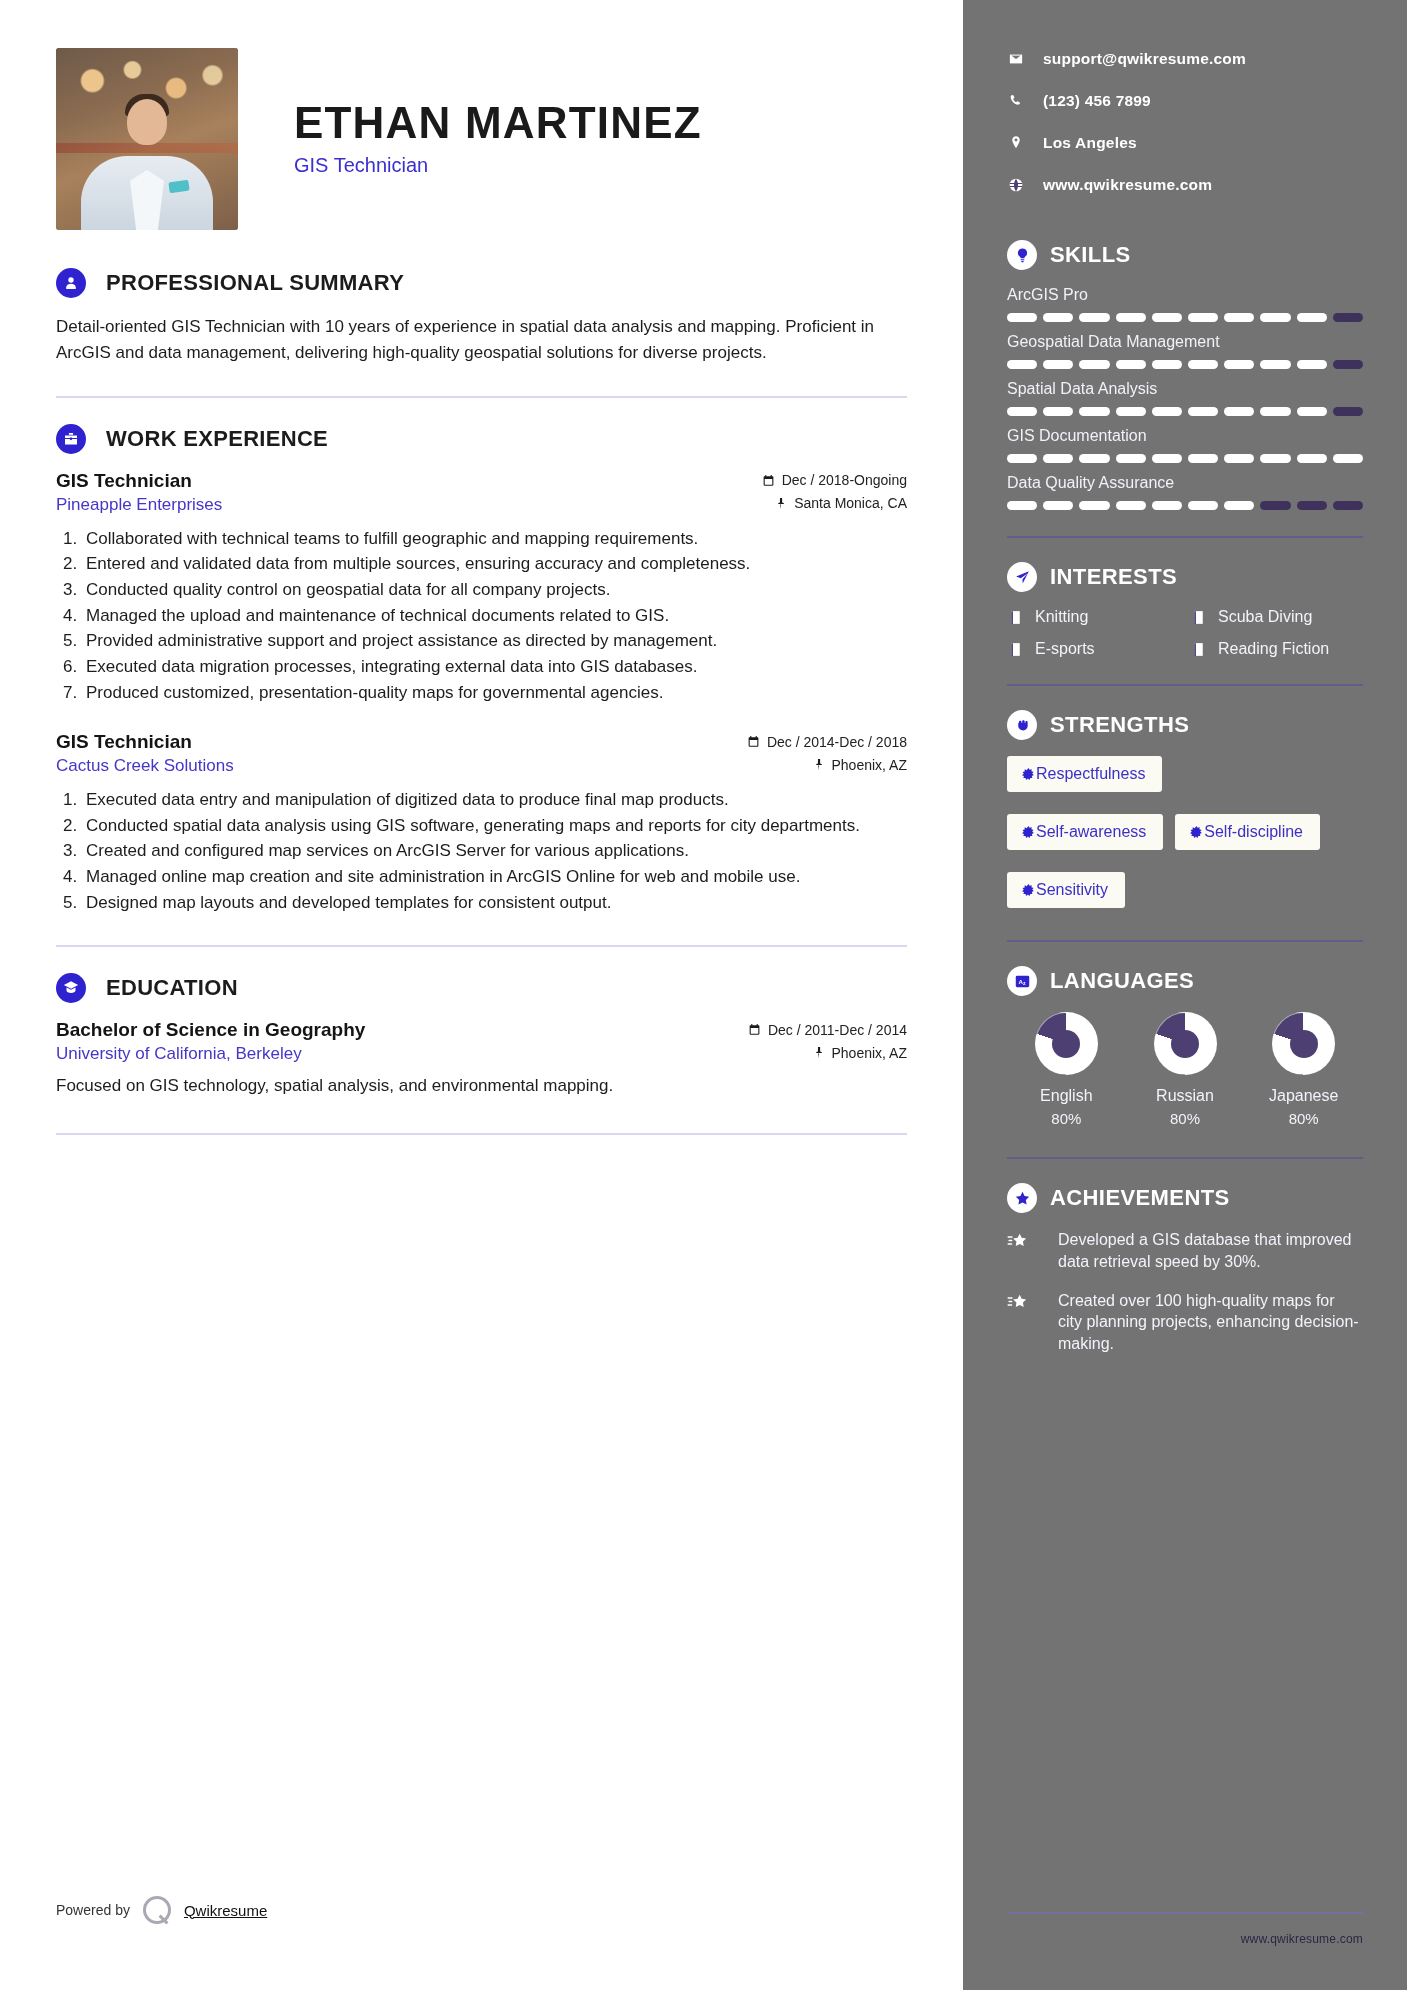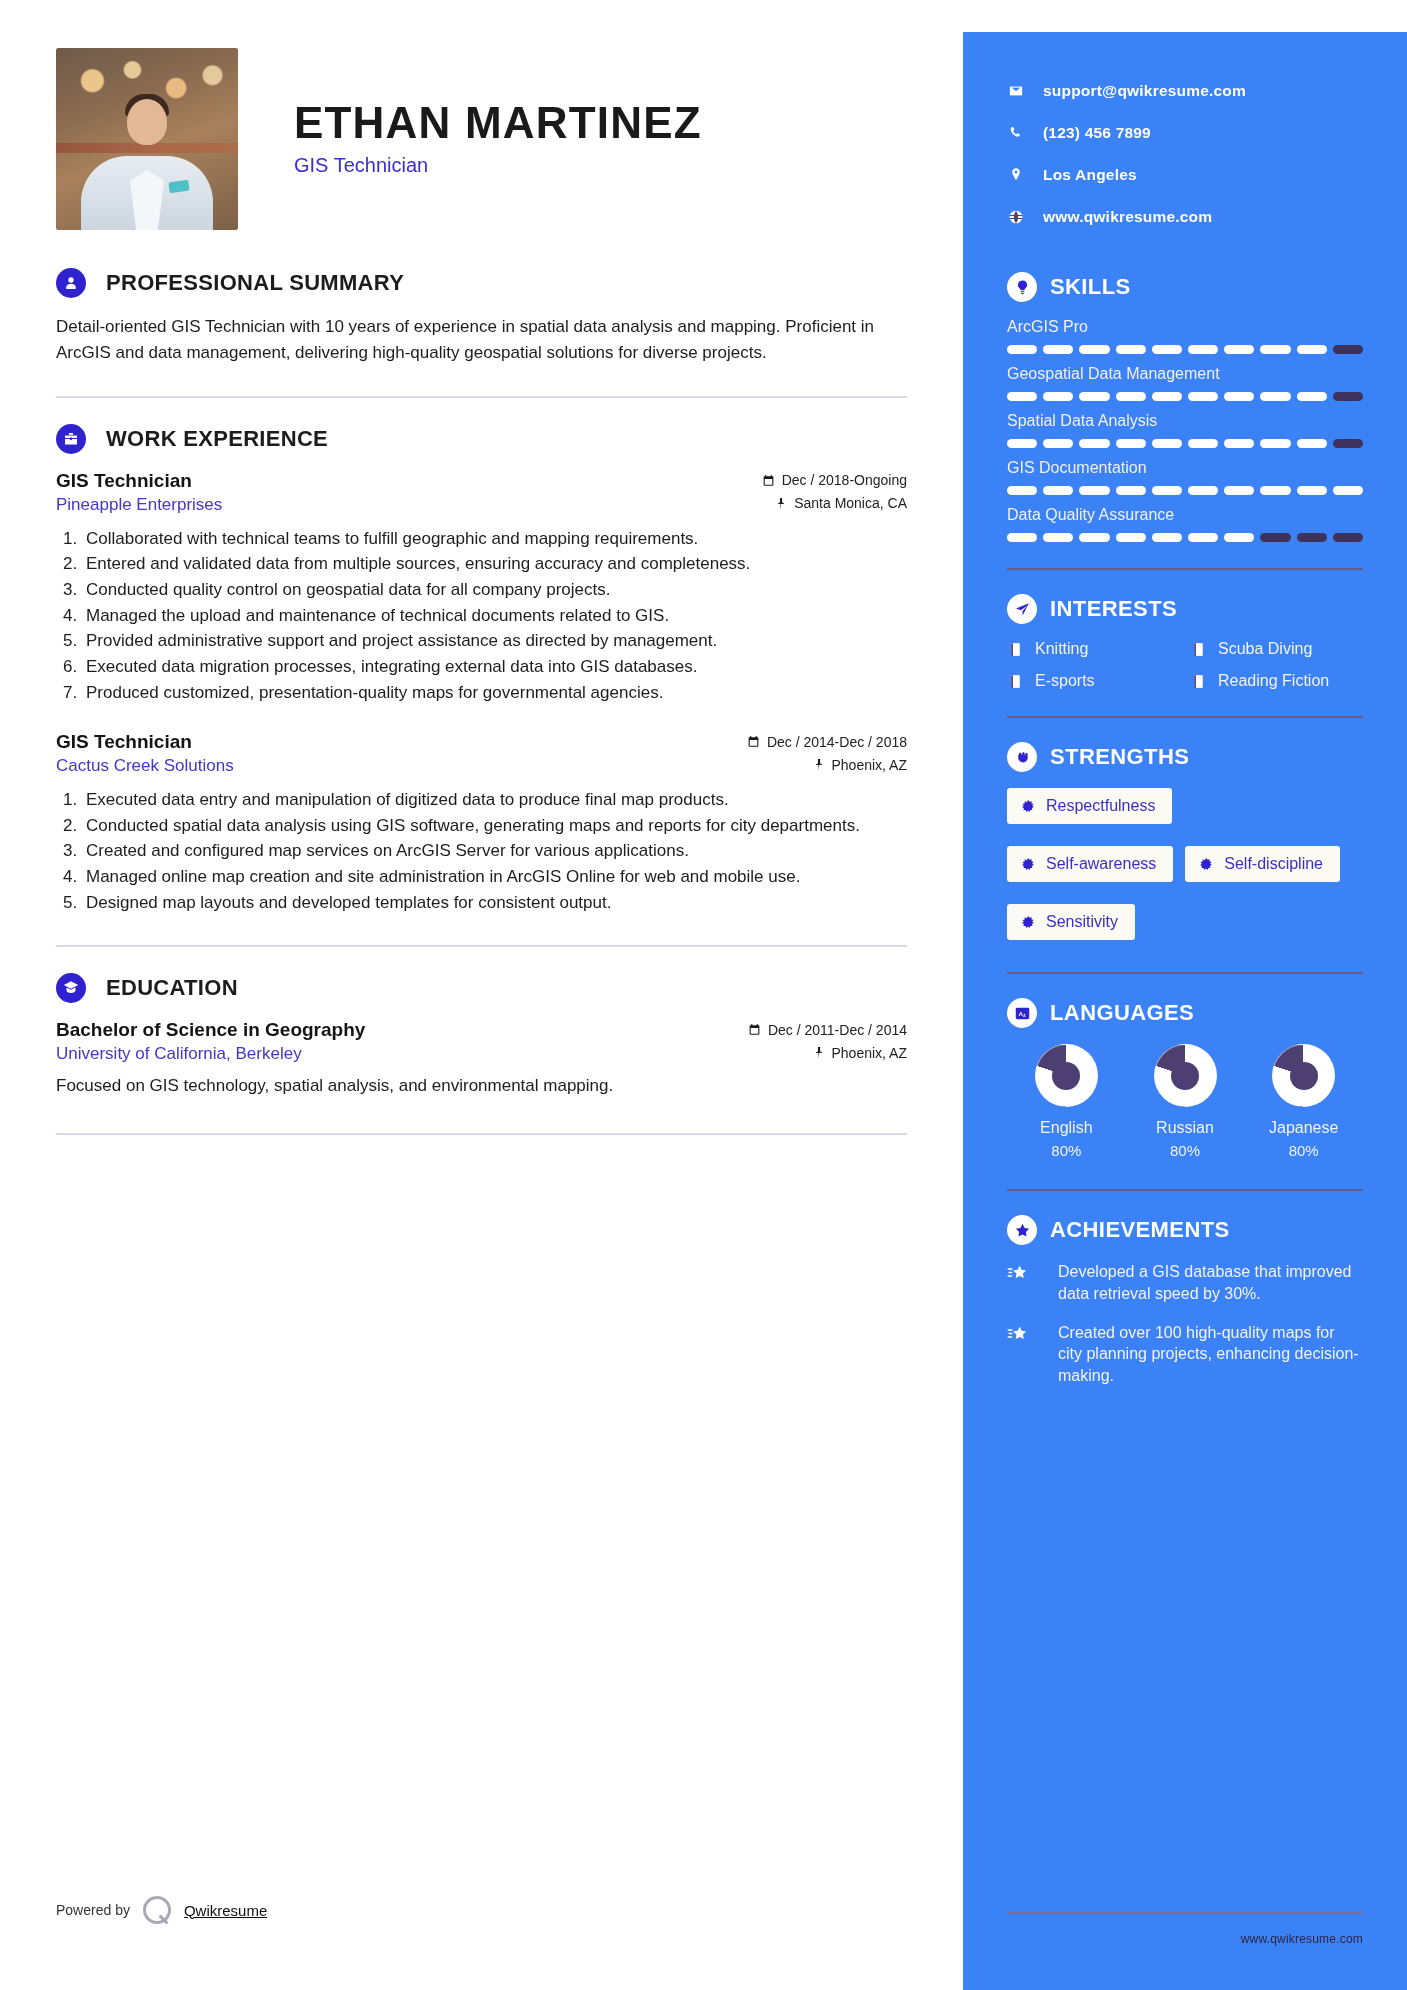--- a/index.html
+++ b/index.html
@@ -219,25 +219,24 @@
   .footer-left .qname {
     font-size: 15px;
     color: #111;
     text-decoration: underline;
     font-weight: 500;
   }
 
   
   .right {
     width: 444px;
-    background: #3b82f6;
+    background: #737373;
     padding: 50px 44px 0 44px;
     position: relative;
     color: #ffffff;
-    margin-top: 32px;
   }
 
   .contact-list { margin-bottom: 46px; }
   .contact-item {
     display: flex;
     align-items: center;
     gap: 18px;
     margin-bottom: 24px;
   }
   .contact-item .ci {
@@ -320,21 +319,20 @@
     display: flex;
     flex-wrap: wrap;
     gap: 11px 12px;
   }
   .strength {
     background: #fbfaf3;
     border-radius: 3px;
     padding: 9px 17px 9px 14px;
     display: flex;
     align-items: center;
-    gap: 10px;
   }
   .strength svg { width: 15px; height: 15px; fill: #2f22cf; flex: 0 0 15px; }
   .strength span { font-size: 16px; color: #3b2fc9; white-space: nowrap; }
 
   .lang-row {
     display: flex;
     gap: 0;
     justify-content: flex-start;
   }
   .lang {

